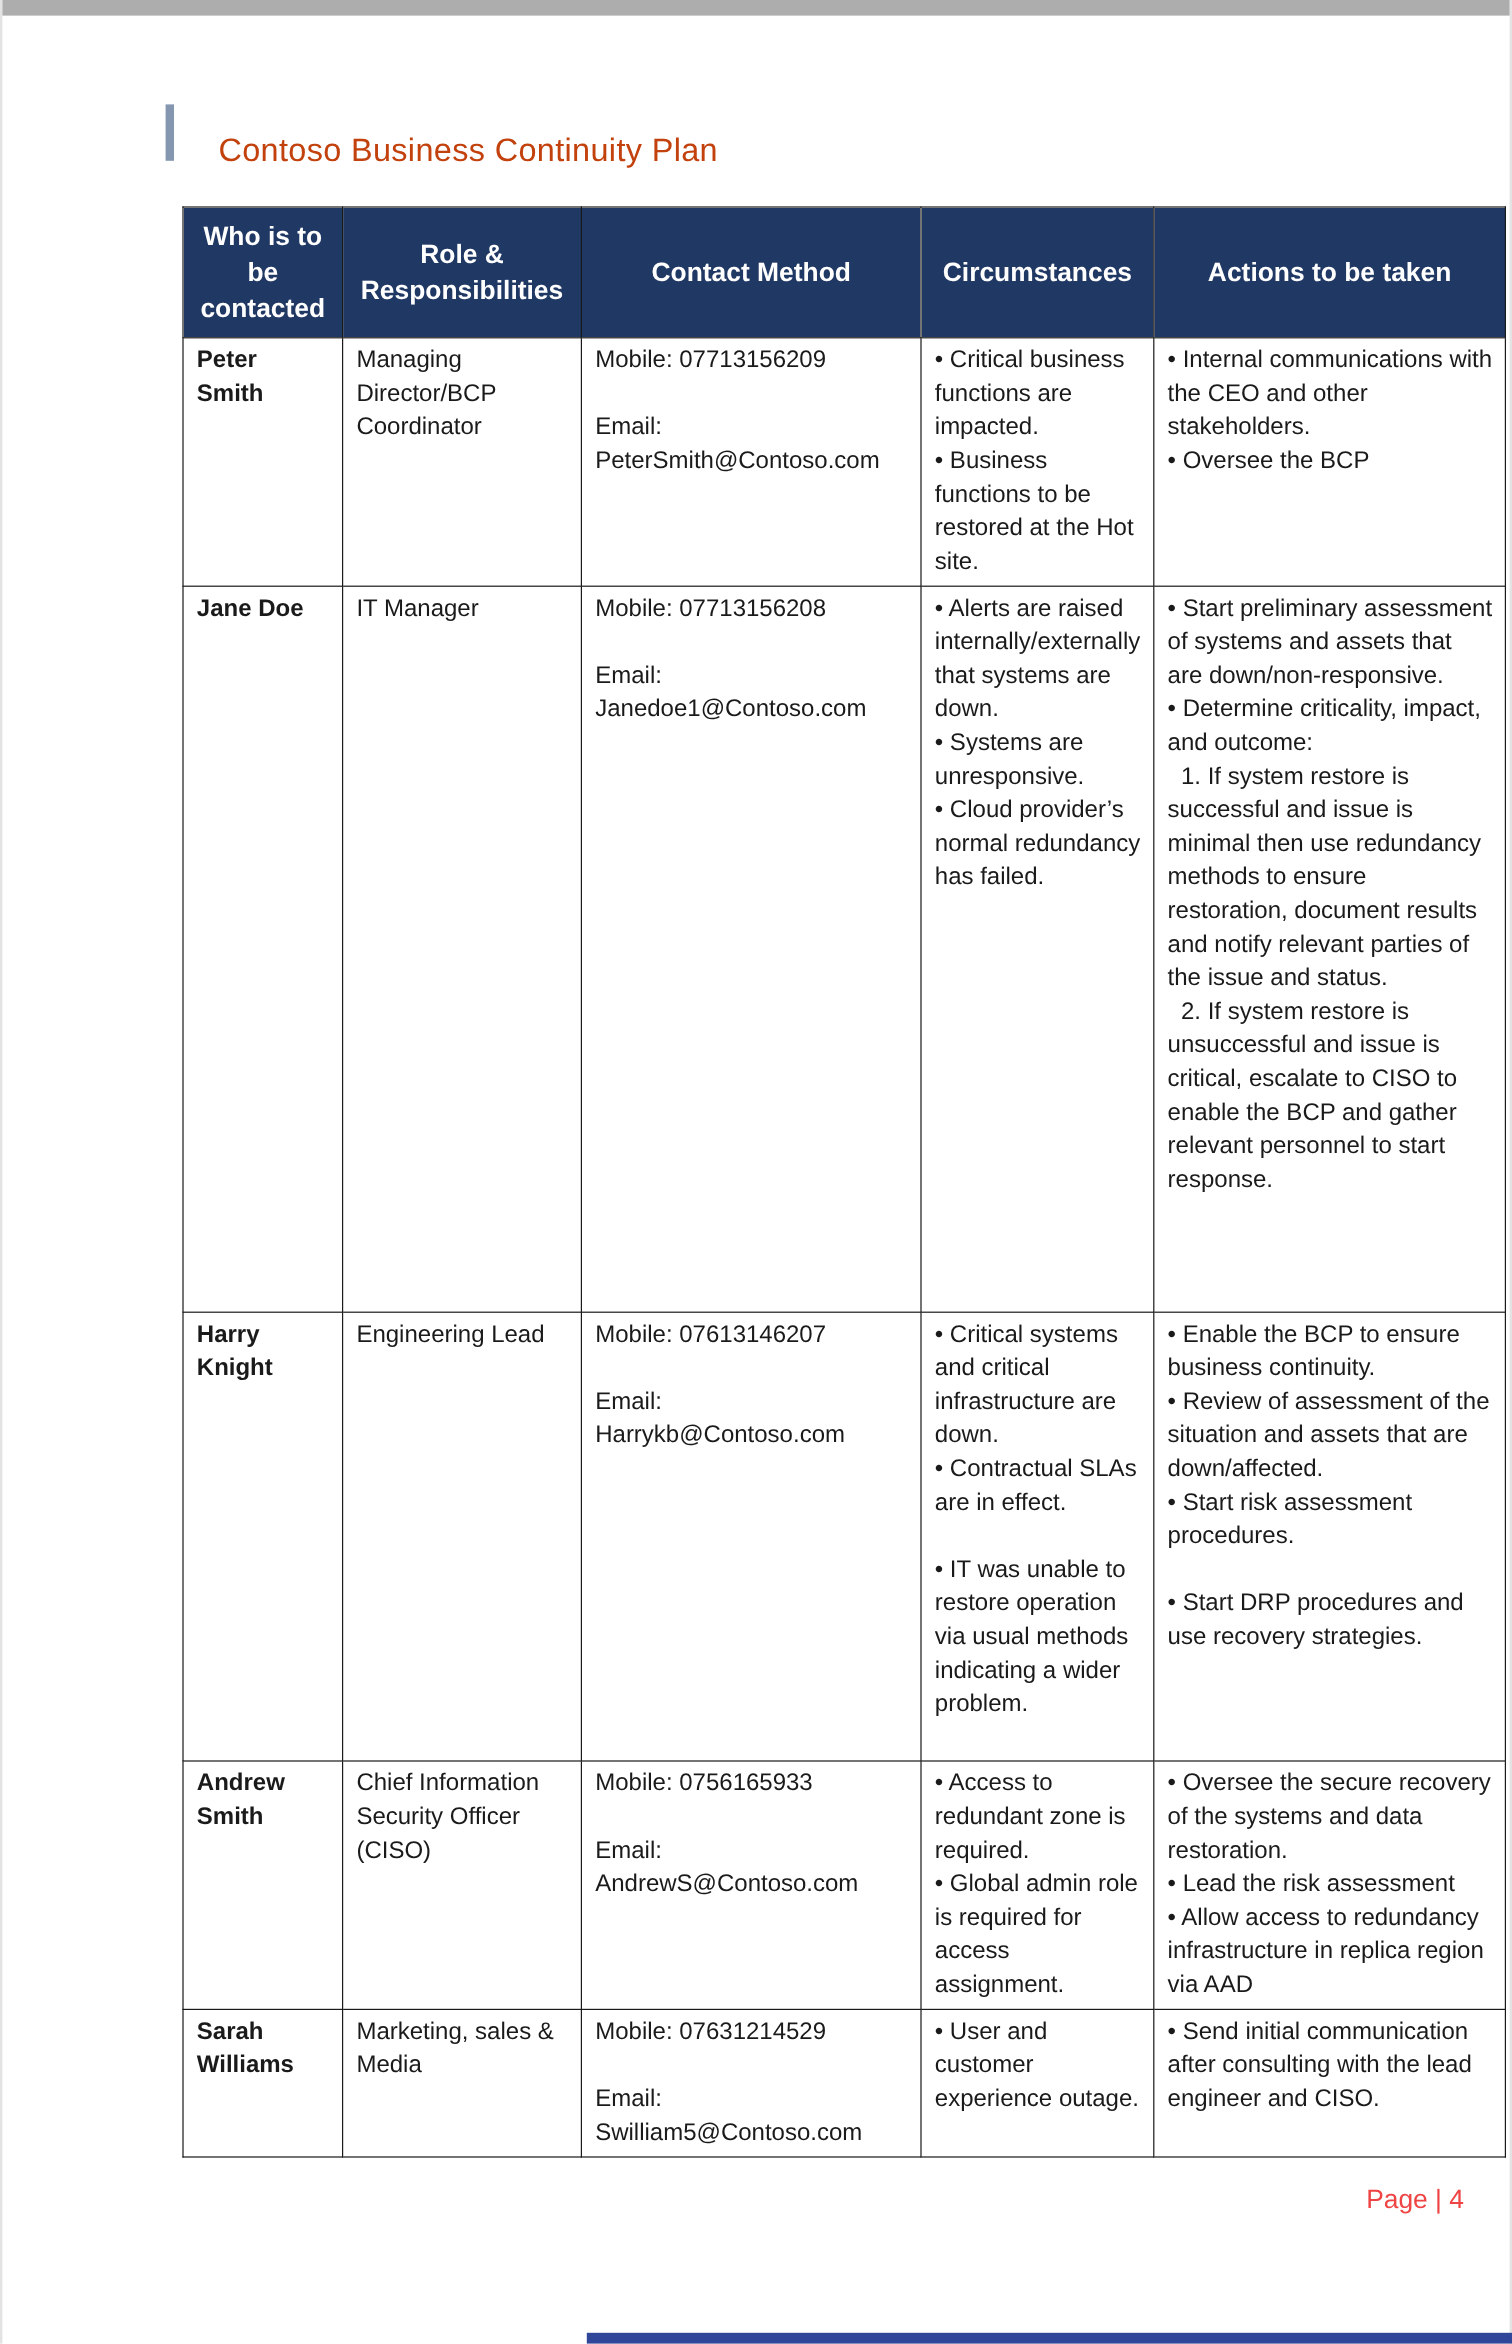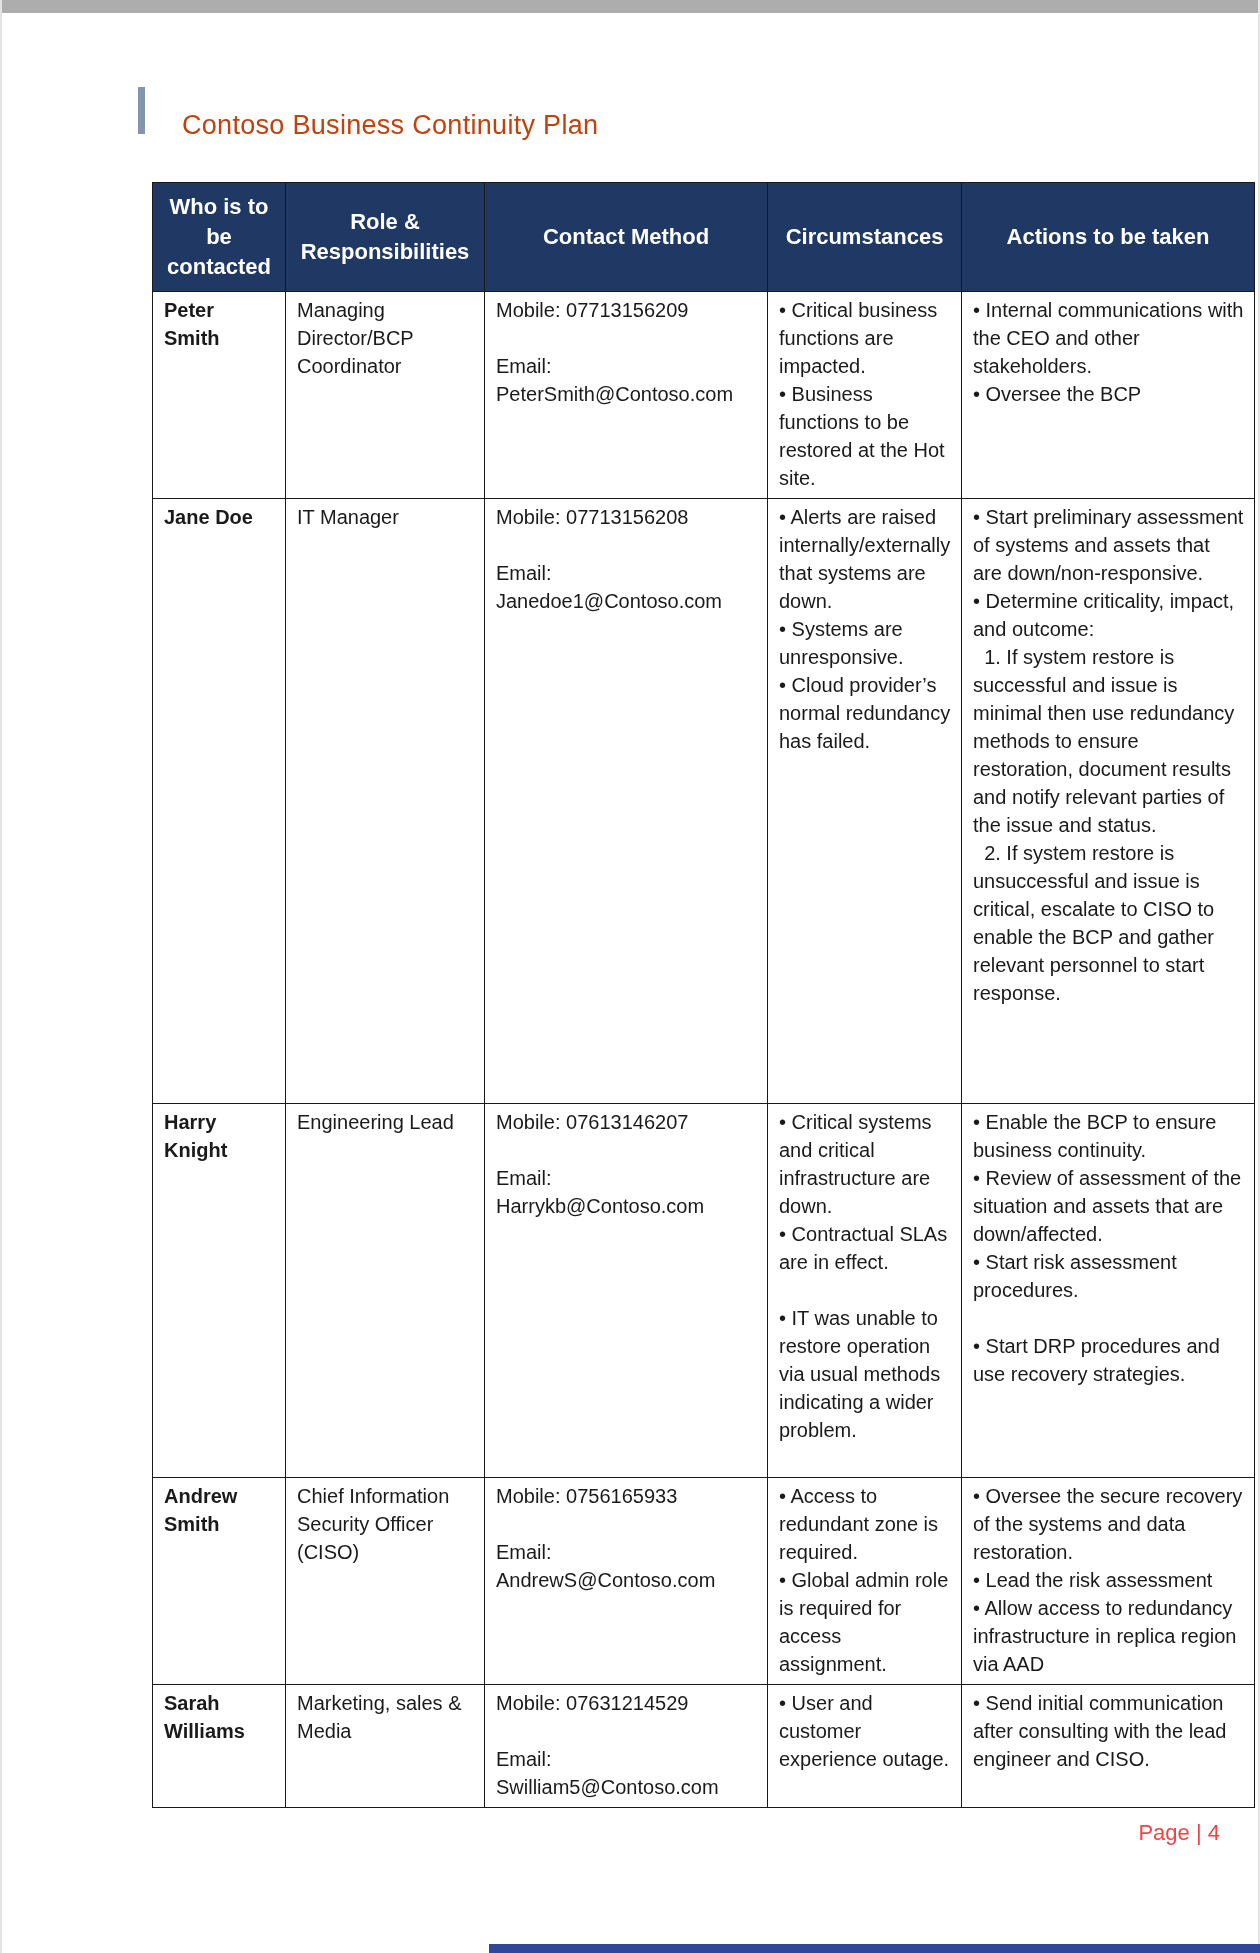--- a/index.html
+++ b/index.html
@@ -40,21 +40,21 @@
     font-size: 27px;
     font-weight: 400;
     line-height: 47px;
     color: #c2410c;
     letter-spacing: 0.3px;
     white-space: nowrap;
   }
   table.bcp {
     position: absolute;
     left: 150px;
-    top: 182px;
+    top: 172px;
     width: 1102px;
     border-collapse: collapse;
     table-layout: fixed;
   }
   table.bcp col.c1 { width: 133px; }
   table.bcp col.c2 { width: 199px; }
   table.bcp col.c3 { width: 283px; }
   table.bcp col.c4 { width: 194px; }
   table.bcp col.c5 { width: 293px; }
   table.bcp th, table.bcp td {

